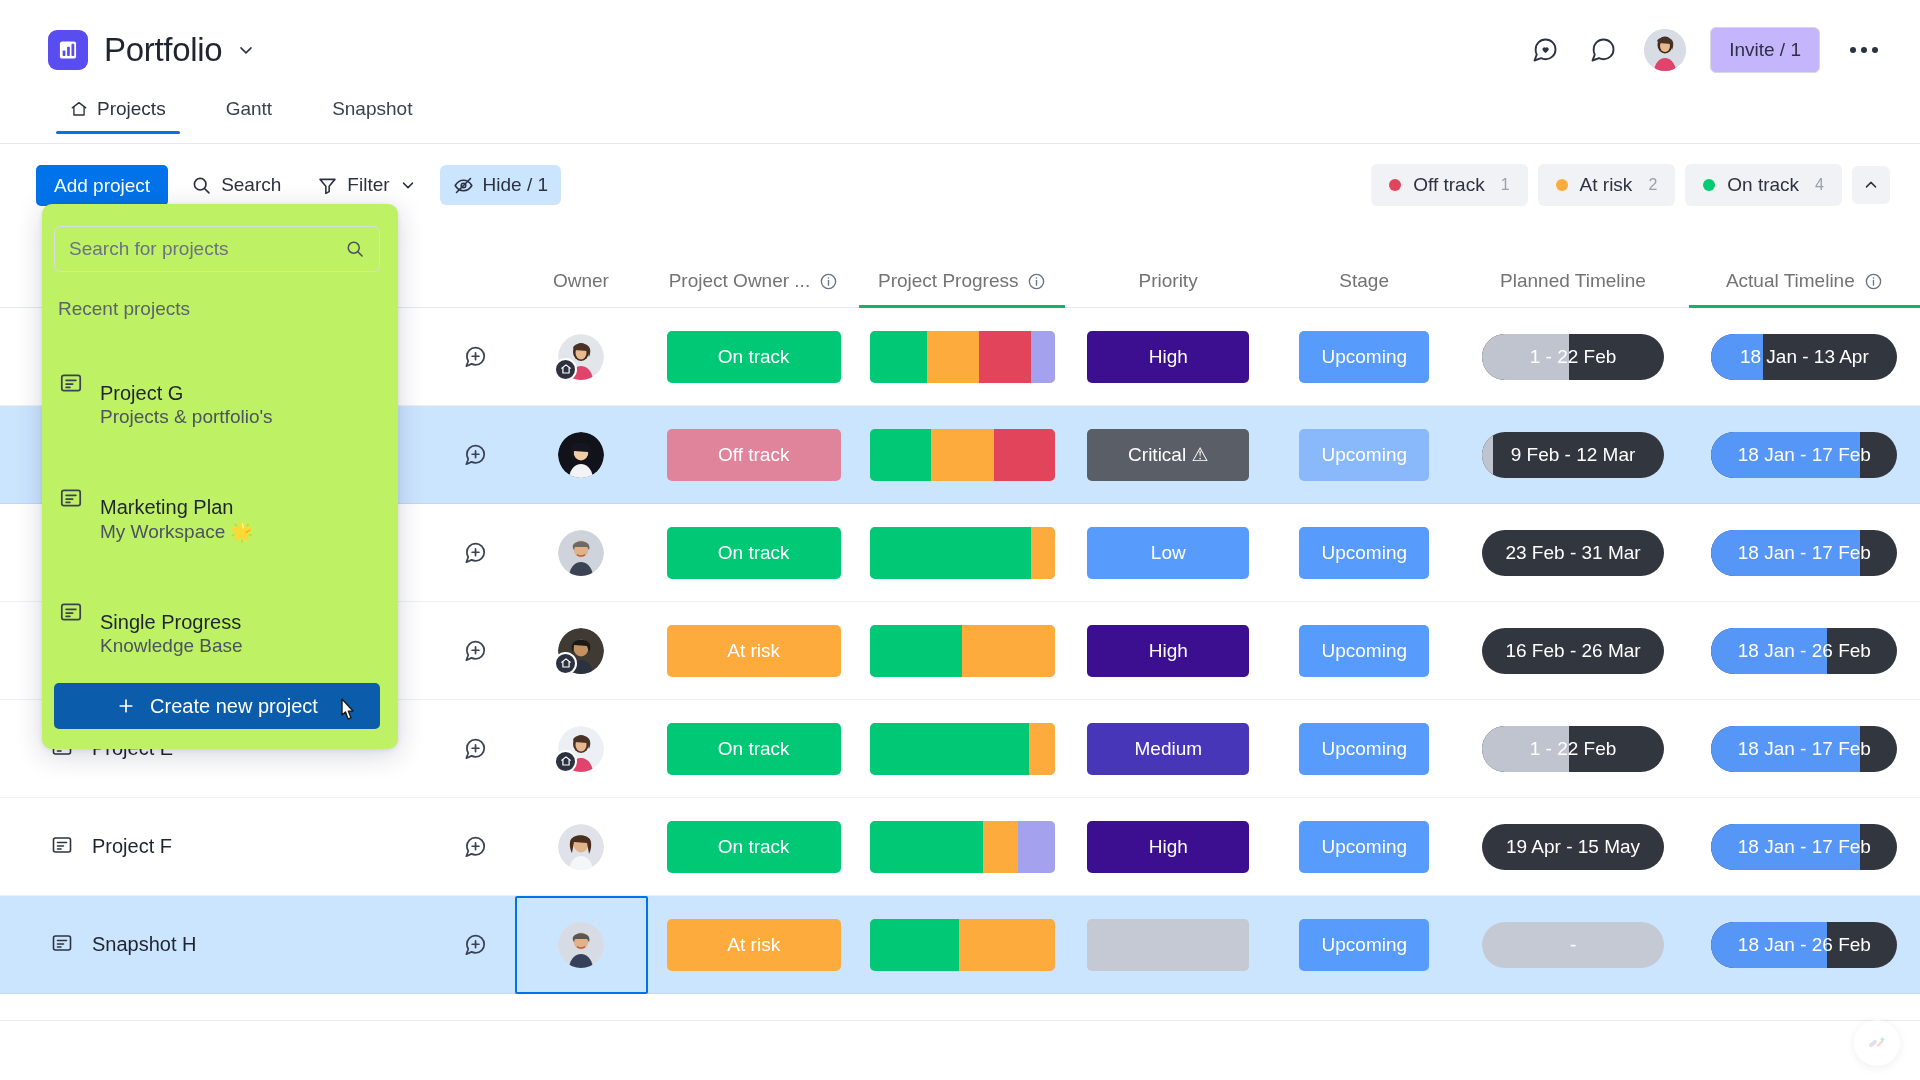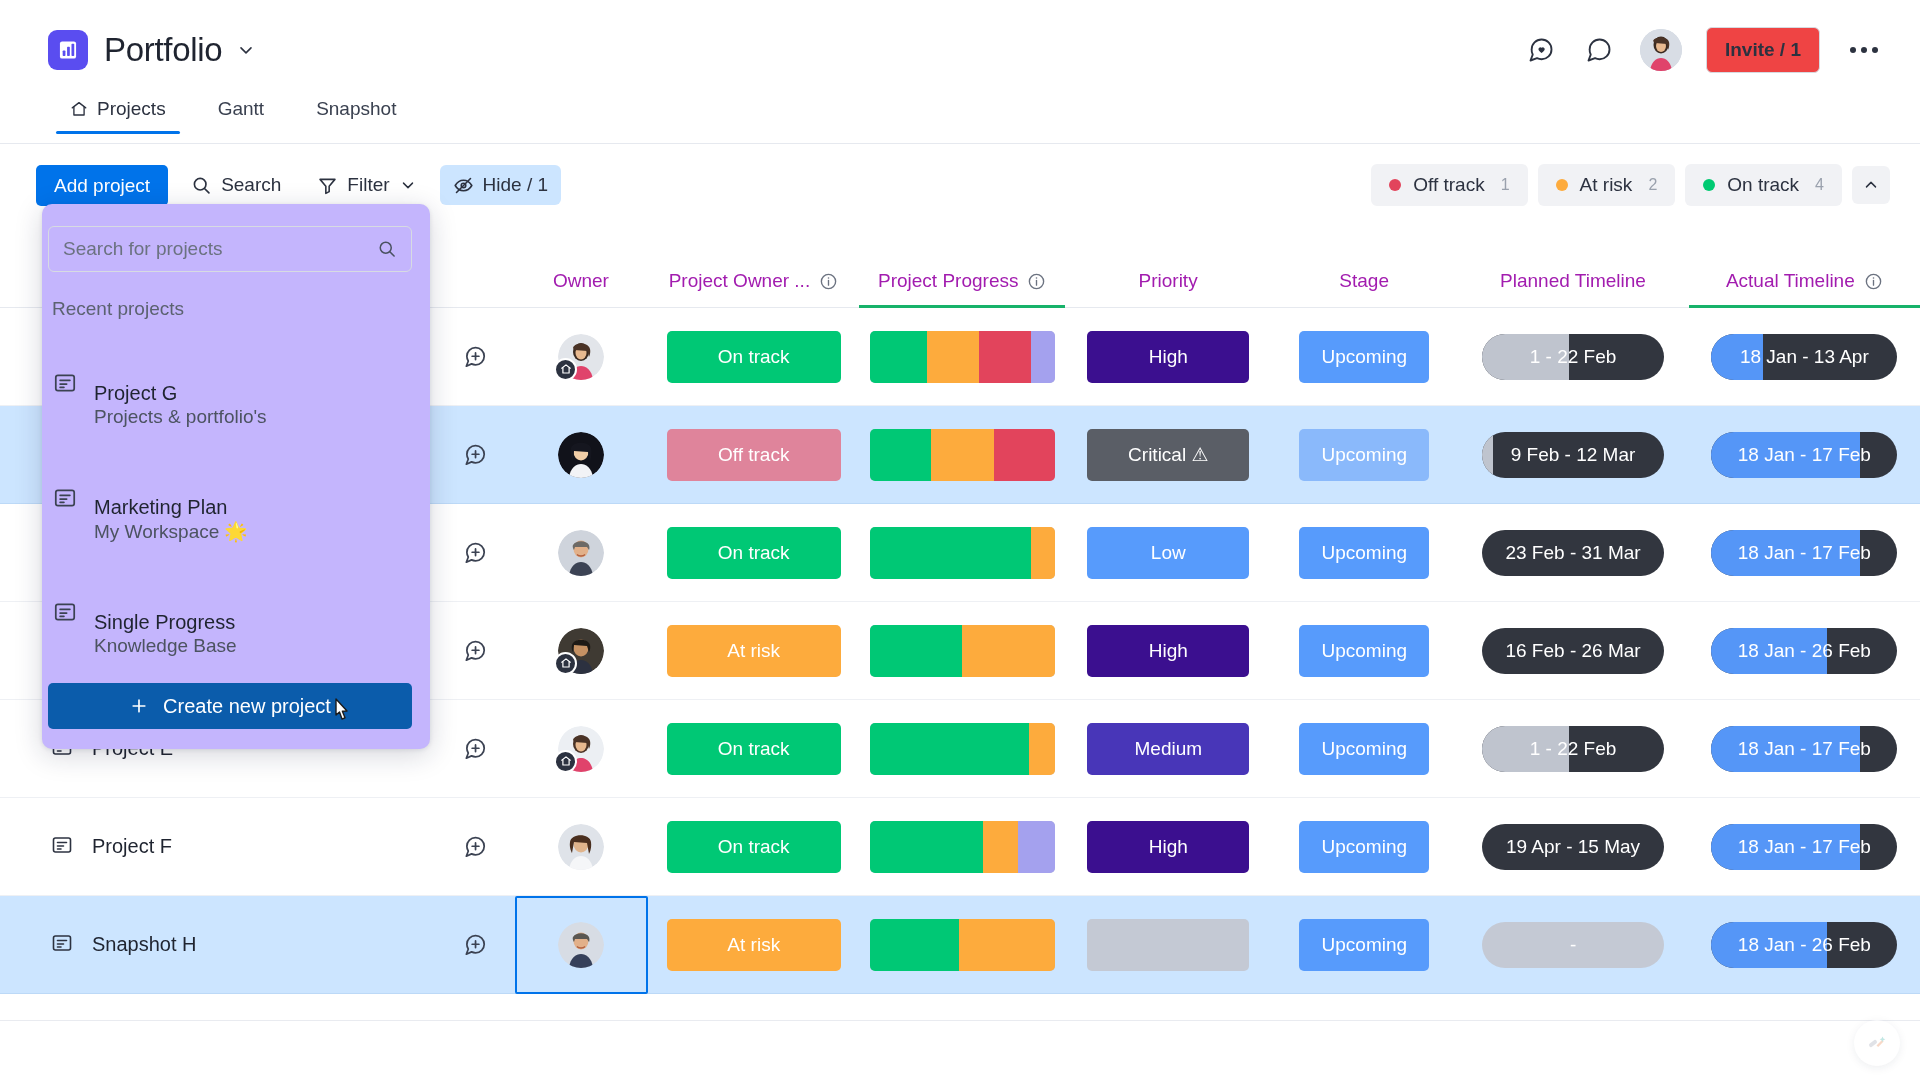--- a/index.html
+++ b/index.html
@@ -31,30 +31,29 @@
   .topbar-right {
     margin-left: auto; display: flex; align-items: center; gap: 24px; margin-right: 36px;
   }
   .icon-btn { width: 34px; height: 34px; display: flex; align-items: center; justify-content: center; cursor: pointer; }
   .avatar-top {
     width: 42px; height: 42px; border-radius: 50%; overflow: hidden;
     background: #cfd6e0; position: relative; flex: none;
   }
   .invite-btn {
     border: 1px solid #d6dae0; border-radius: 6px; padding: 11px 18px;
-    font-size: 19px; color: #2c3240; background: #ef4444; cursor: pointer;
+    font-size: 19px; color: #2c3240; background: #c4b5fd; cursor: pointer;
     white-space: nowrap;
-    font-weight: bold;
   }
   .dots-btn { display:flex; gap:5px; align-items:center; cursor:pointer; padding: 6px; }
   .dots-btn span { width: 6px; height: 6px; border-radius: 50%; background: #2c3240; display:block; }
 
   
   .tabs {
-    position: absolute; top: 92px; left: 48px; display: flex; align-items: flex-end; gap: 8px;
+    position: absolute; top: 92px; left: 48px; display: flex; align-items: flex-end; gap: 16px;
   }
   .tab {
     font-size: 19px; color: #3a4150; padding: 6px 22px 14px 22px; cursor: pointer;
     display: flex; align-items: center; gap: 9px; position: relative;
   }
   .tab.active { color: #2c3240; }
   .tab.active::after {
     content: ""; position: absolute; left: 8px; right: 8px; bottom: 0; height: 3px; background: #0073ea;
     border-radius: 2px;
   }
@@ -88,21 +87,21 @@
     display: flex; align-items: center; justify-content: center; cursor: pointer;
   }
 
   
   .table { position: absolute; top: 256px; left: 0; width: 1920px; }
   .thead {
     display: flex; align-items: flex-end; height: 52px;
     border-bottom: 1px solid #e6e9ef;
   }
   .th {
-    font-size: 19px; color: #a21caf; display:flex; align-items:center; justify-content:center;
+    font-size: 19px; color: #737373; display:flex; align-items:center; justify-content:center;
     gap: 9px; height: 52px; position: relative; cursor: pointer;
   }
   .th.left { justify-content: flex-start; padding-left: 28px; }
   .th.underline-green::after {
     content: ""; position: absolute; left: 0; right: 0; bottom: -1px; height: 3px;
     background: #17b26a;
   }
   .row {
     display: flex; align-items: center; height: 98px;
     border-bottom: 1px solid #eef0f4; background: #fff;
@@ -161,24 +160,24 @@
     position: relative; z-index: 2; font-size: 19px; color: #fff; white-space: nowrap;
   }
   .tl-planned { width: 182px; background: #32363f; }
   .tl-planned.empty { background: #c4c9d4; }
   .tl-planned .fill { background: #bfc4ce; }
   .tl-actual { width: 186px; background: #32363f; }
   .tl-actual .fill { background: #5596f7; }
 
   
   .dropdown {
-    position: absolute; top: 204px; left: 42px; width: 388px;
-    background: #c4b5fd; border-radius: 10px;
+    position: absolute; top: 204px; left: 42px; width: 356px;
+    background: #bef264; border-radius: 10px;
     box-shadow: 0 6px 28px rgba(20,30,60,0.18), 0 1px 4px rgba(20,30,60,0.10);
-    padding: 22px 18px 20px 6px; z-index: 50;
+    padding: 22px 18px 20px 12px; z-index: 50;
   }
   .dd-search {
     height: 46px; border: 1px solid #d7dbe2; border-radius: 6px;
     display: flex; align-items: center; padding: 0 14px; gap: 10px;
   }
   .dd-search input {
     flex: 1; border: none; outline: none; font-size: 19px; color: #2c3240;
     font-family: "Liberation Sans", sans-serif; background: transparent;
   }
   .dd-search input::placeholder { color: #6b7280; }

